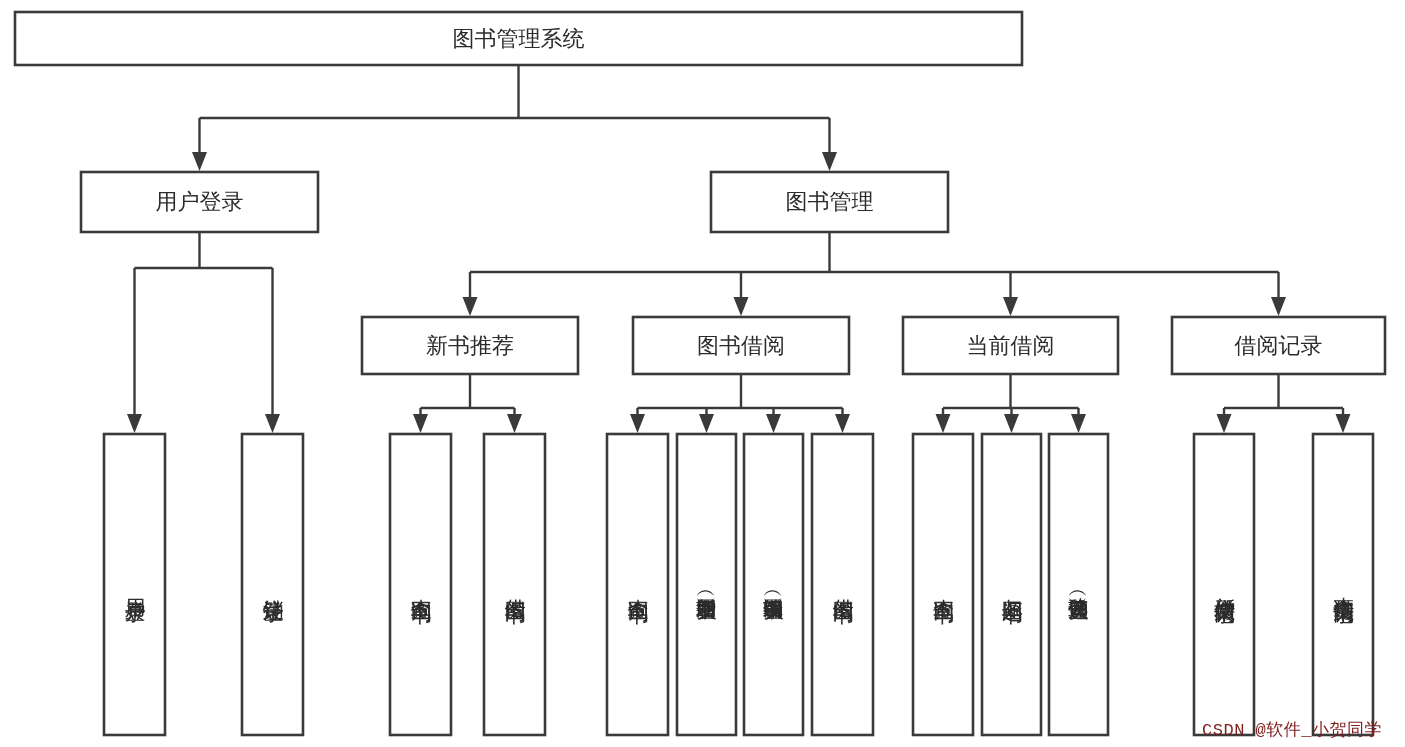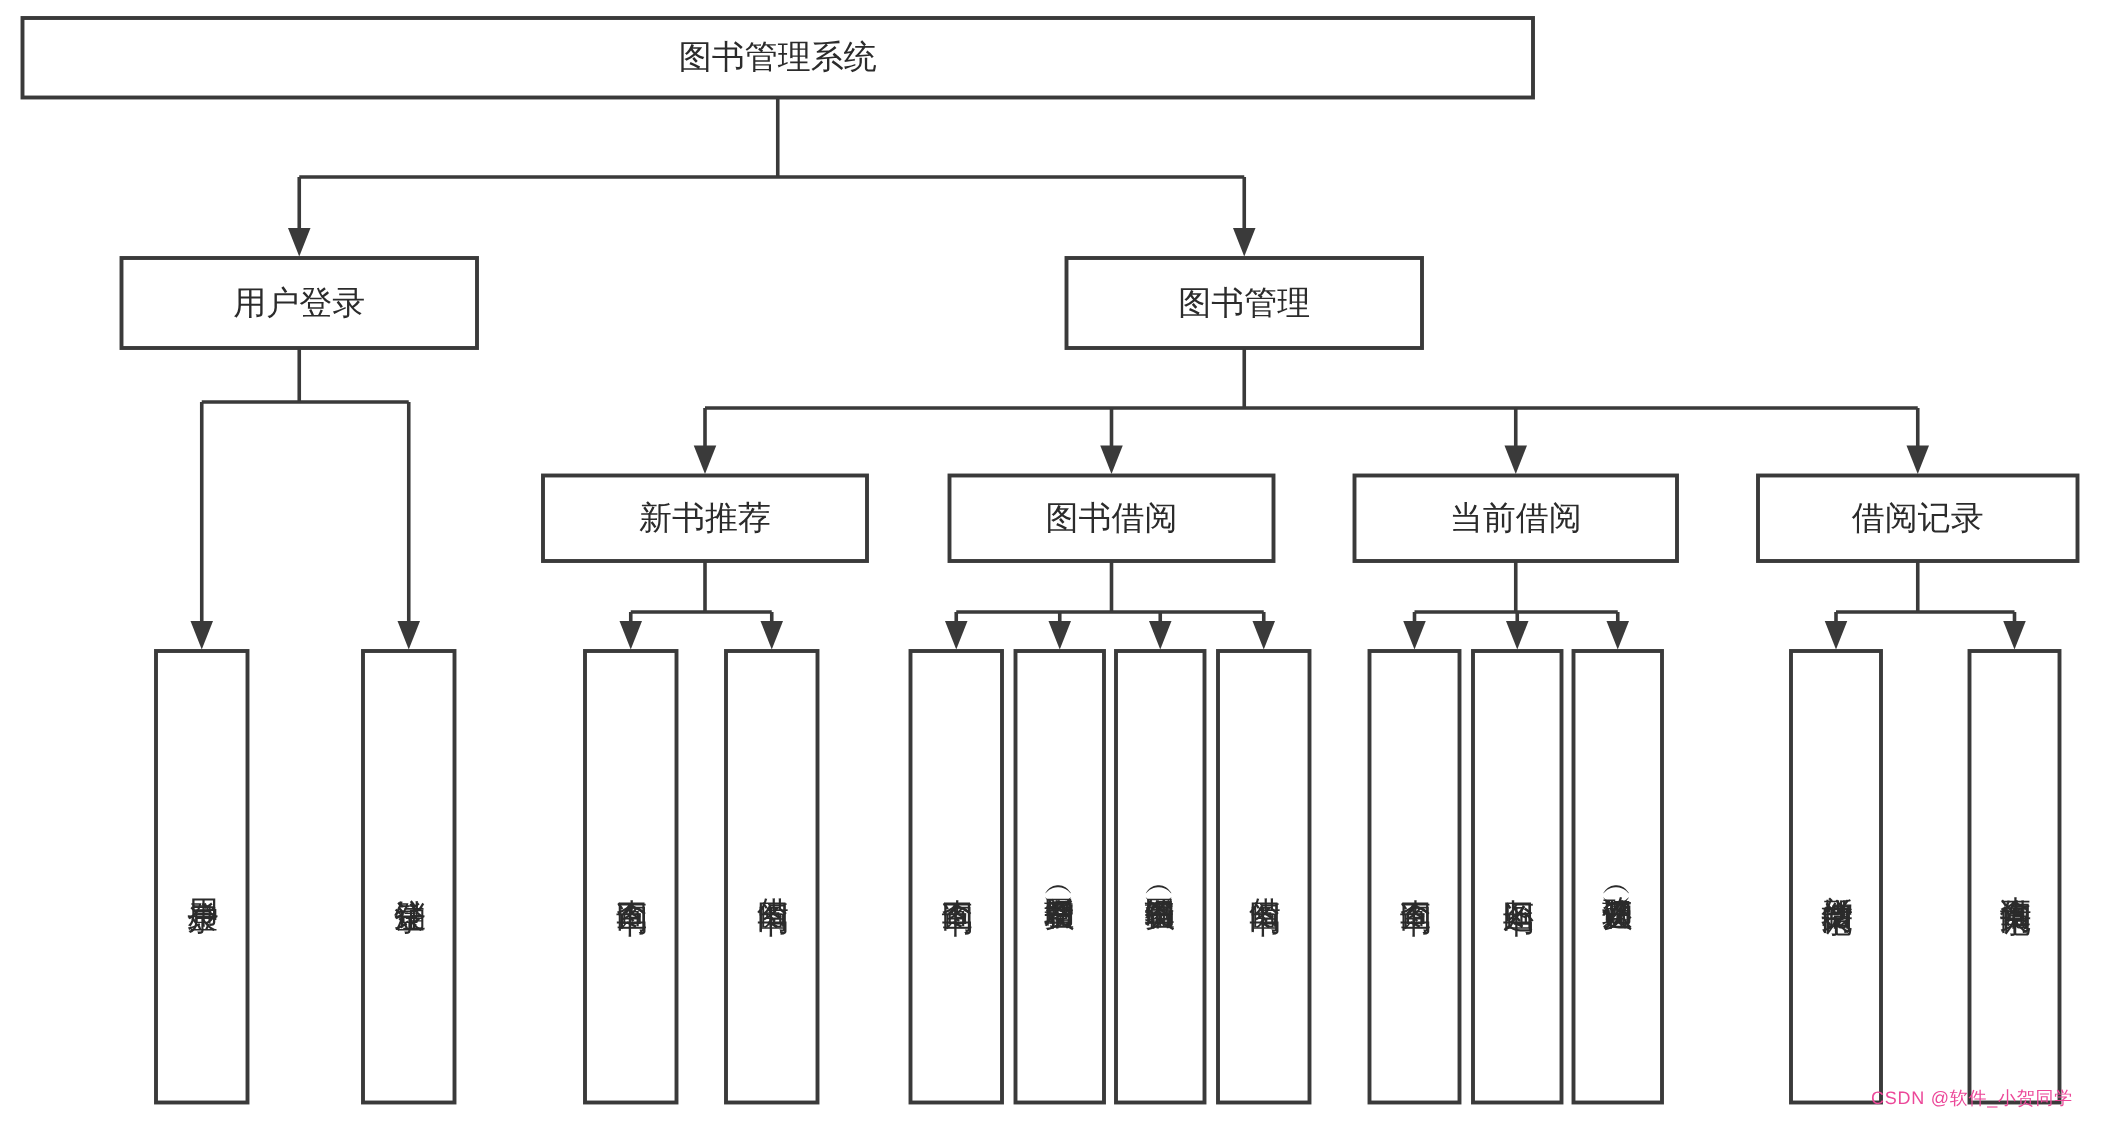--- a/index.html
+++ b/index.html
@@ -61,23 +61,23 @@
     font-size: 21px;
     line-height: 1.12;
     color: #2b2b2b;
     letter-spacing: 1.5px;
     white-space: nowrap;
   }
   .watermark {
     position: absolute;
     right: 10px;
     bottom: 6px;
-    font-family: Liberation Sans, sans-serif;
-    font-size: 12px;
-    color: #ec4899;
+    font-family: Liberation Mono, monospace;
+    font-size: 17px;
+    color: #7f1d1d;
     white-space: nowrap;
     letter-spacing: 0.5px;
   }
 </style>
 </head>
 <body>
 
 <div id="diagram-root">
   <svg class="flow" viewBox="0 0 1405 747">
     <g id="connectors">

